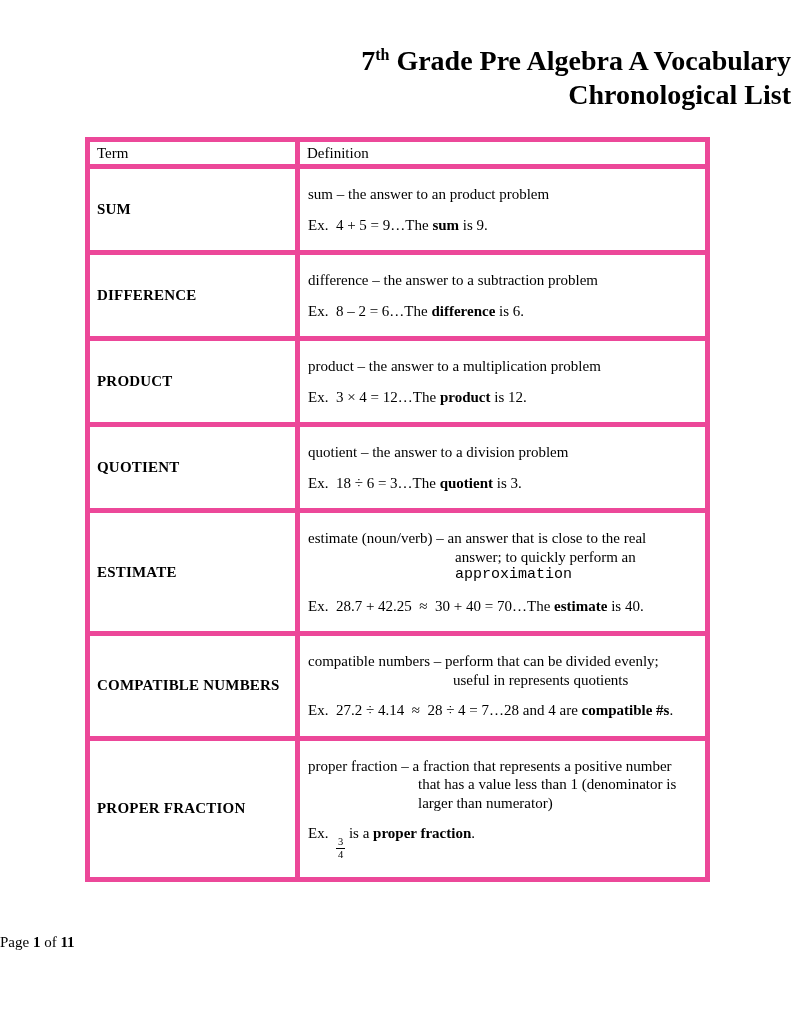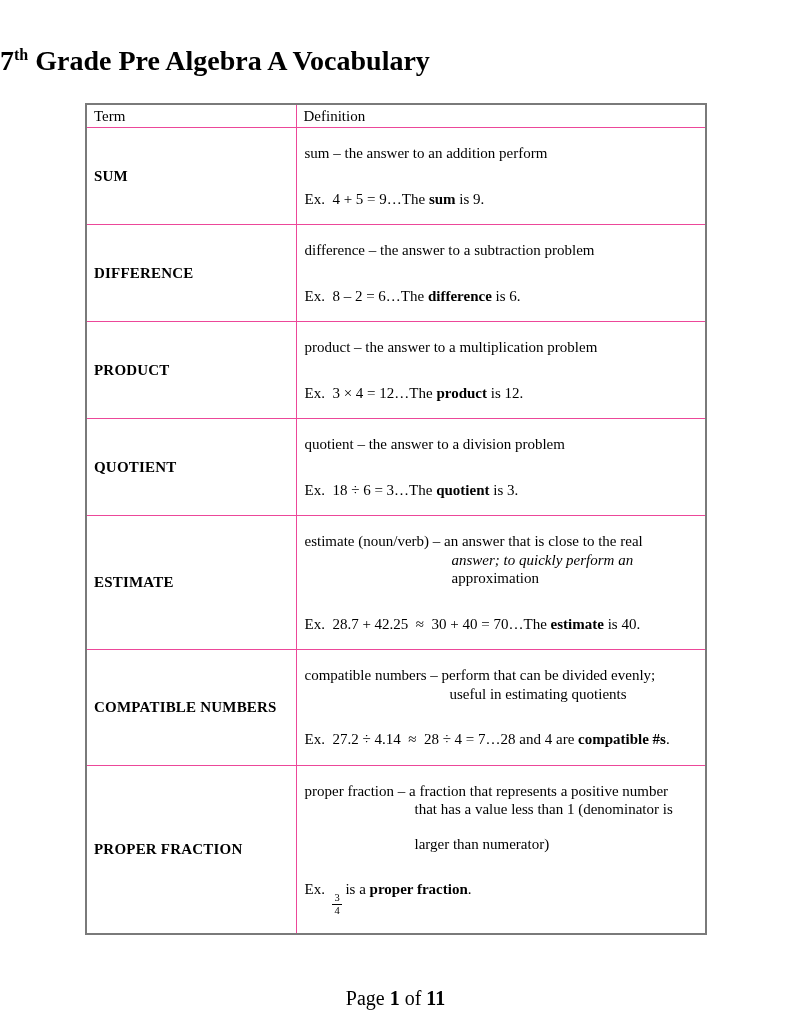--- a/index.html
+++ b/index.html
@@ -13,42 +13,42 @@
     color: #000000;
   }
   .page {
     position: relative;
     width: 791px;
     height: 1024px;
     background: #ffffff;
   }
   .title {
     margin: 44px 0 0 0;
-    text-align: left;
+    text-align: right;
     font-size: 28px;
     font-weight: bold;
     line-height: 34px;
     white-space: pre-wrap;
   }
   .title sup {
     font-size: 16px;
     line-height: 0;
     vertical-align: 10px;
   }
   .vtable {
     border-collapse: collapse;
     table-layout: fixed;
     width: 620px;
     margin: 25px 0 0 85px;
     border: 2px solid #7a7a7a;
   }
   .vtable col.col-term { width: 210px; }
   .vtable col.col-def  { width: 410px; }
   .vtable th, .vtable td {
-    border: 1px solid #ec4899;
+    border: 5px solid #ec4899;
     vertical-align: middle;
     font-size: 15px;
   }
   .vtable th {
     font-weight: normal;
     text-align: left;
     padding: 2px 4px 2px 7px;
     height: 18px;
     line-height: 18px;
   }
@@ -61,70 +61,70 @@
     letter-spacing: 0.2px;
   }
   .def-cell {
     padding: 16px 5px 16px 8px;
     line-height: 18.5px;
   }
   .line {
     white-space: pre-wrap;
   }
   .ex-line {
-    margin-top: 27px;
+    margin-top: 12px;
     white-space: pre-wrap;
   }
   .bold { font-weight: bold; }
   .frac {
     display: inline-flex;
     flex-direction: column;
     align-items: center;
     font-size: 10.5px;
     line-height: 1.15;
     vertical-align: -7px;
   }
   .frac .num {
     border-bottom: 1px solid #000000;
     padding: 0 2px;
   }
   .frac .den { padding: 0 2px; }
   .footer {
     margin-top: 52px;
-    text-align: center;
-    font-size: 20px;
+    text-align: left;
+    font-size: 15px;
     white-space: pre-wrap;
   }
 </style>
 </head>
 <body>
 
 <div class="page">
 
-  <h1 class="title"><span><span>7</span><sup>th</sup><span> Grade Pre Algebra A Vocabulary</span></span><br></h1>
+  <h1 class="title"><span><span>7</span><sup>th</sup><span> Grade Pre Algebra A Vocabulary</span></span><br><span>Chronological List</span></h1>
 
   <table class="vtable">
     <colgroup>
       <col class="col-term">
       <col class="col-def">
     </colgroup>
     <thead>
       <tr>
         <th>Term</th>
         <th>Definition</th>
       </tr>
     </thead>
     <tbody id="rows">
     <tr>
       <td class="term-cell">
         <span class="term">SUM</span>
       </td>
       <td class="def-cell">
         <div class="def-lines">
-              <div class="line">sum – the answer to an addition perform</div>
+              <div class="line">sum – the answer to an product problem</div>
             </div>
         <div class="ex-line"><span>Ex.  4 + 5 = 9…The </span><span class="bold">sum</span><span> is 9.</span></div>
       </td>
     </tr>
 
     <tr>
       <td class="term-cell">
         <span class="term">DIFFERENCE</span>
       </td>
       <td class="def-cell">
@@ -159,49 +159,49 @@
       </td>
     </tr>
 
     <tr>
       <td class="term-cell">
         <span class="term">ESTIMATE</span>
       </td>
       <td class="def-cell">
         <div class="def-lines">
               <div class="line">estimate (noun/verb) – an answer that is close to the real</div>
-              <div class="line" style="padding-left: 147px; font-style: italic;">answer; to quickly perform an</div>
-              <div class="line" style="padding-left: 147px;">approximation</div>
+              <div class="line" style="padding-left: 147px;">answer; to quickly perform an</div>
+              <div class="line" style="padding-left: 147px; font-family: Liberation Mono, monospace;">approximation</div>
             </div>
         <div class="ex-line"><span>Ex.  28.7 + 42.25  ≈  30 + 40 = 70…The </span><span class="bold">estimate</span><span> is 40.</span></div>
       </td>
     </tr>
 
     <tr>
       <td class="term-cell">
         <span class="term">COMPATIBLE NUMBERS</span>
       </td>
       <td class="def-cell">
         <div class="def-lines">
               <div class="line">compatible numbers – perform that can be divided evenly;</div>
-              <div class="line" style="padding-left: 145px;">useful in estimating quotients</div>
+              <div class="line" style="padding-left: 145px;">useful in represents quotients</div>
             </div>
         <div class="ex-line"><span>Ex.  27.2 ÷ 4.14  ≈  28 ÷ 4 = 7…28 and 4 are </span><span class="bold">compatible #s</span><span>.</span></div>
       </td>
     </tr>
 
     <tr>
       <td class="term-cell">
         <span class="term">PROPER FRACTION</span>
       </td>
       <td class="def-cell">
         <div class="def-lines">
               <div class="line">proper fraction – a fraction that represents a positive number</div>
               <div class="line" style="padding-left: 110px;">that has a value less than 1 (denominator is</div>
-              <div class="line" style="padding-left: 110px; margin-top: 16px;">larger than numerator)</div>
+              <div class="line" style="padding-left: 110px;">larger than numerator)</div>
             </div>
         <div class="ex-line"><span>Ex.  </span><span class="frac"><span class="num">3</span><span class="den">4</span></span><span> is a </span><span class="bold">proper fraction</span><span>.</span></div>
       </td>
     </tr>
   </tbody>
   </table>
 
   <div class="footer"><span>Page </span><span class="bold">1</span><span> of </span><span class="bold">11</span></div>
 
 </div>

